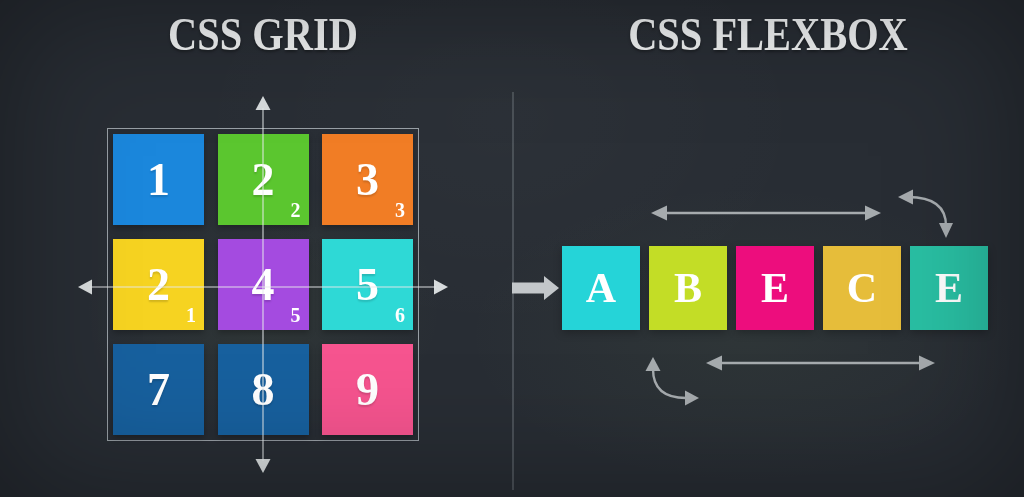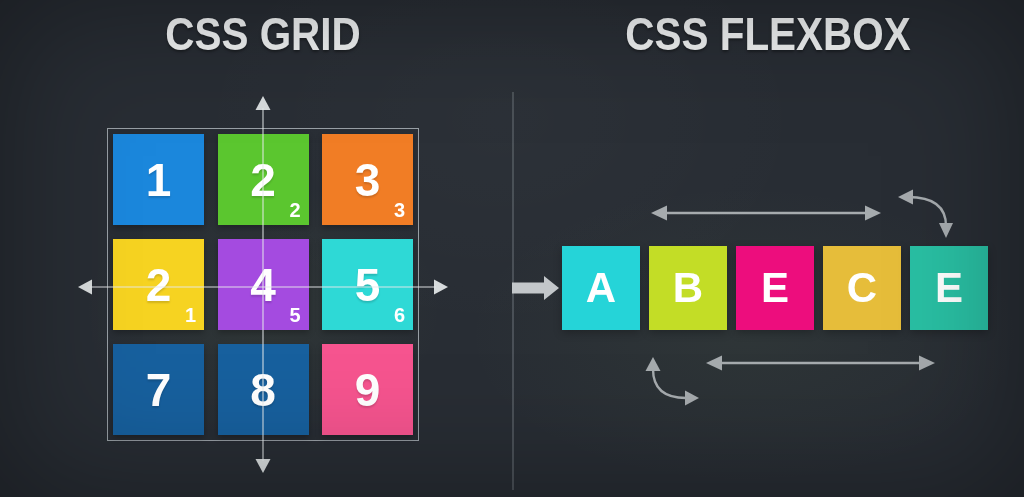--- a/index.html
+++ b/index.html
@@ -1,18 +1,18 @@
 <!DOCTYPE html>
 <html style="--bg: #282d34; --title: #f2f4f5; --arrow: #a6abae; --thick-arrow: #c3c7ca; --axis: #e6eaec; --divider: #565c63; --grid-outline: #989fa5;"><head>
 <meta charset="utf-8">
 <style>
   html,body{margin:0;padding:0;background:#14171c;}
   .canvas{
     position:relative;width:1024px;height:497px;overflow:hidden;
-    font-family:Liberation Sans, sans-serif;
+    font-family:Liberation Serif, serif;
     background:
       radial-gradient(180px 130px at 263px 310px, rgba(140,180,90,0.07), transparent),
       radial-gradient(280px 150px at 745px 335px, rgba(150,190,110,0.06), transparent),
       radial-gradient(320px 220px at 500px 120px, rgba(255,255,255,0.02), transparent),
       var(--bg,#282d34);
   }
   .vignette{position:absolute;inset:0;box-shadow:inset 0 0 130px rgba(0,0,0,0.38);pointer-events:none;z-index:5;}
   .title{
     position:absolute;top:6px;margin:0;font-weight:bold;font-size:47px;line-height:56px;
     color:var(--title,#f2f4f5);text-align:center;transform:scaleX(0.86);

